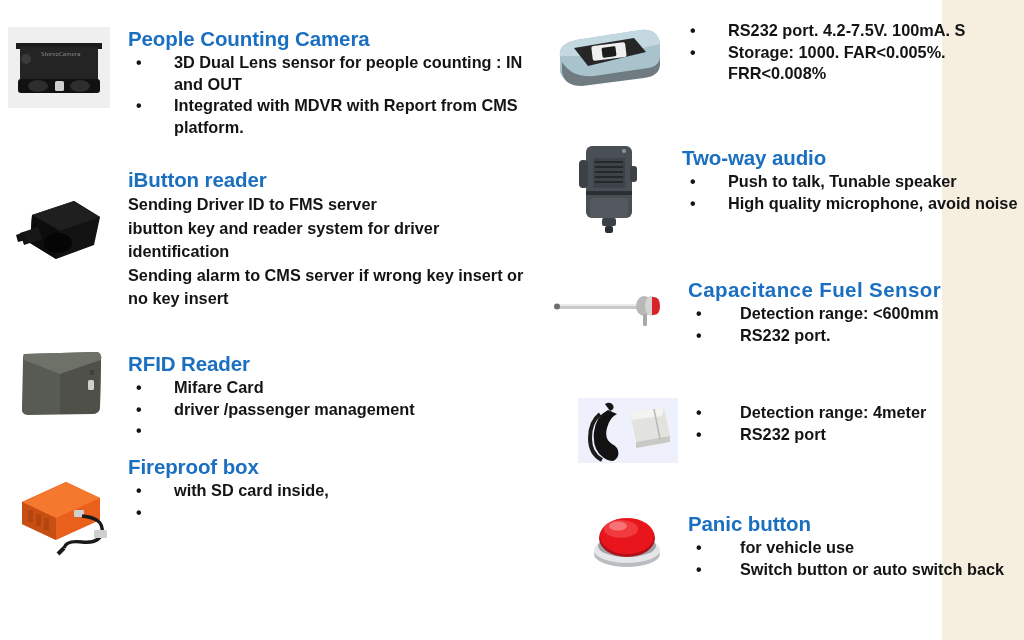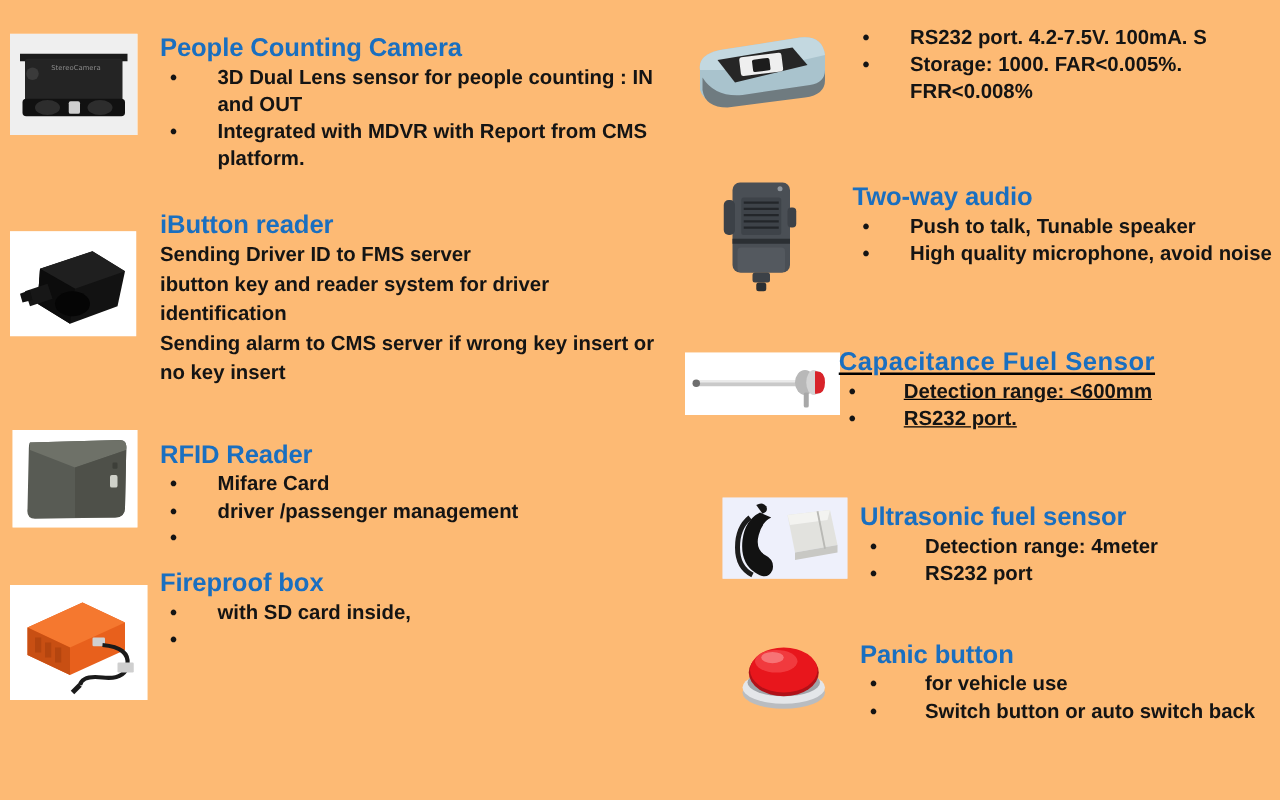--- a/index.html
+++ b/index.html
@@ -9,23 +9,23 @@
   body {
     width: 1024px;
     height: 640px;
     background: #f6efdf;
     font-family: "Liberation Sans", sans-serif;
     overflow: hidden;
     position: relative;
   }
   .slide {
     position: relative;
-    width: 1024px;
+    width: 942px;
     height: 640px;
-    background: #fdba74;
+    background: #ffffff;
   }
   .col {
     position: absolute;
     top: 0;
   }
   .col-left  { left: 0;   width: 530px; }
   .col-right { left: 530px; width: 494px; }
 
   .feature {
     position: absolute;
@@ -242,21 +242,21 @@
           <rect x="0" y="0" width="124" height="50" fill="#fff"></rect>
           <rect x="8" y="22" width="86" height="5" rx="2.5" fill="#c9c9c9"></rect>
           <rect x="8" y="22" width="86" height="2" fill="#eaeaea"></rect>
           <circle cx="9" cy="24.5" r="3" fill="#6e6e6e"></circle>
           <ellipse cx="96" cy="24" rx="8" ry="10" fill="#b8b8b8"></ellipse>
           <ellipse cx="103" cy="24" rx="6" ry="10" fill="#d4d4d4"></ellipse>
           <path d="M104 15 Q112 14 112 24 Q112 34 104 33 Z" fill="#d8232a"></path>
           <rect x="95" y="32" width="4" height="12" rx="1.5" fill="#a8a8a8"></rect>
         </svg>
       </div>
-      <div class="ftext" style="left:141px; top:20px; width:336px;text-decoration:underline;">
+      <div class="ftext" style="left:158px; top:20px; width:336px;">
         <div class="ftitle sp">Capacitance Fuel Sensor</div>
         <ul class="blist extrapad">
           <li><span class="bullet">•</span><span>Detection range: &lt;600mm</span></li>
           <li><span class="bullet">•</span><span>RS232 port.</span></li>
         </ul>
       </div>
     </div>
 
     <div class="feature" style="left:0; top:390px; width:494px;">
       <div class="thumb thumb-lav" style="left:48px; top:8px; width:100px; height:65px;">
@@ -265,21 +265,20 @@
           <path d="M27 6 q5 -3 8 1 q2 4 -3 6" fill="#161616"></path>
           <path d="M30 12 q-12 6 -14 22 q-2 18 10 26 q10 7 14 -2 q2 -8 -6 -12 q-8 -5 -5 -16 q3 -11 10 -14 Z" fill="#121212"></path>
           <path d="M22 16 q-10 8 -10 24 q0 16 12 22" stroke="#1c1c1c" stroke-width="4" fill="none"></path>
           <path d="M52 14 L86 10 L92 38 L58 44 Z" fill="#e2e2de"></path>
           <path d="M52 14 L86 10 L84 18 L54 22 Z" fill="#f3f3f0"></path>
           <path d="M58 44 L92 38 L92 44 L58 50 Z" fill="#c8c8c4"></path>
           <line x1="76" y1="11" x2="82" y2="41" stroke="#b9b9b5" stroke-width="1.5"></line>
         </svg>
       </div>
       <div class="ftext" style="left:158px; top:12px; width:336px;">
-        <div class="ftitle">Ultrasonic fuel sensor</div>
         <ul class="blist extrapad">
           <li><span class="bullet">•</span><span>Detection range: 4meter</span></li>
           <li><span class="bullet">•</span><span>RS232 port</span></li>
         </ul>
       </div>
     </div>
 
     <div class="feature" style="left:0; top:500px; width:494px;">
       <div class="thumb thumb-plain" style="left:58px; top:10px; width:78px; height:62px;">
         <svg class="gfx" viewBox="0 0 78 62" preserveAspectRatio="none">

